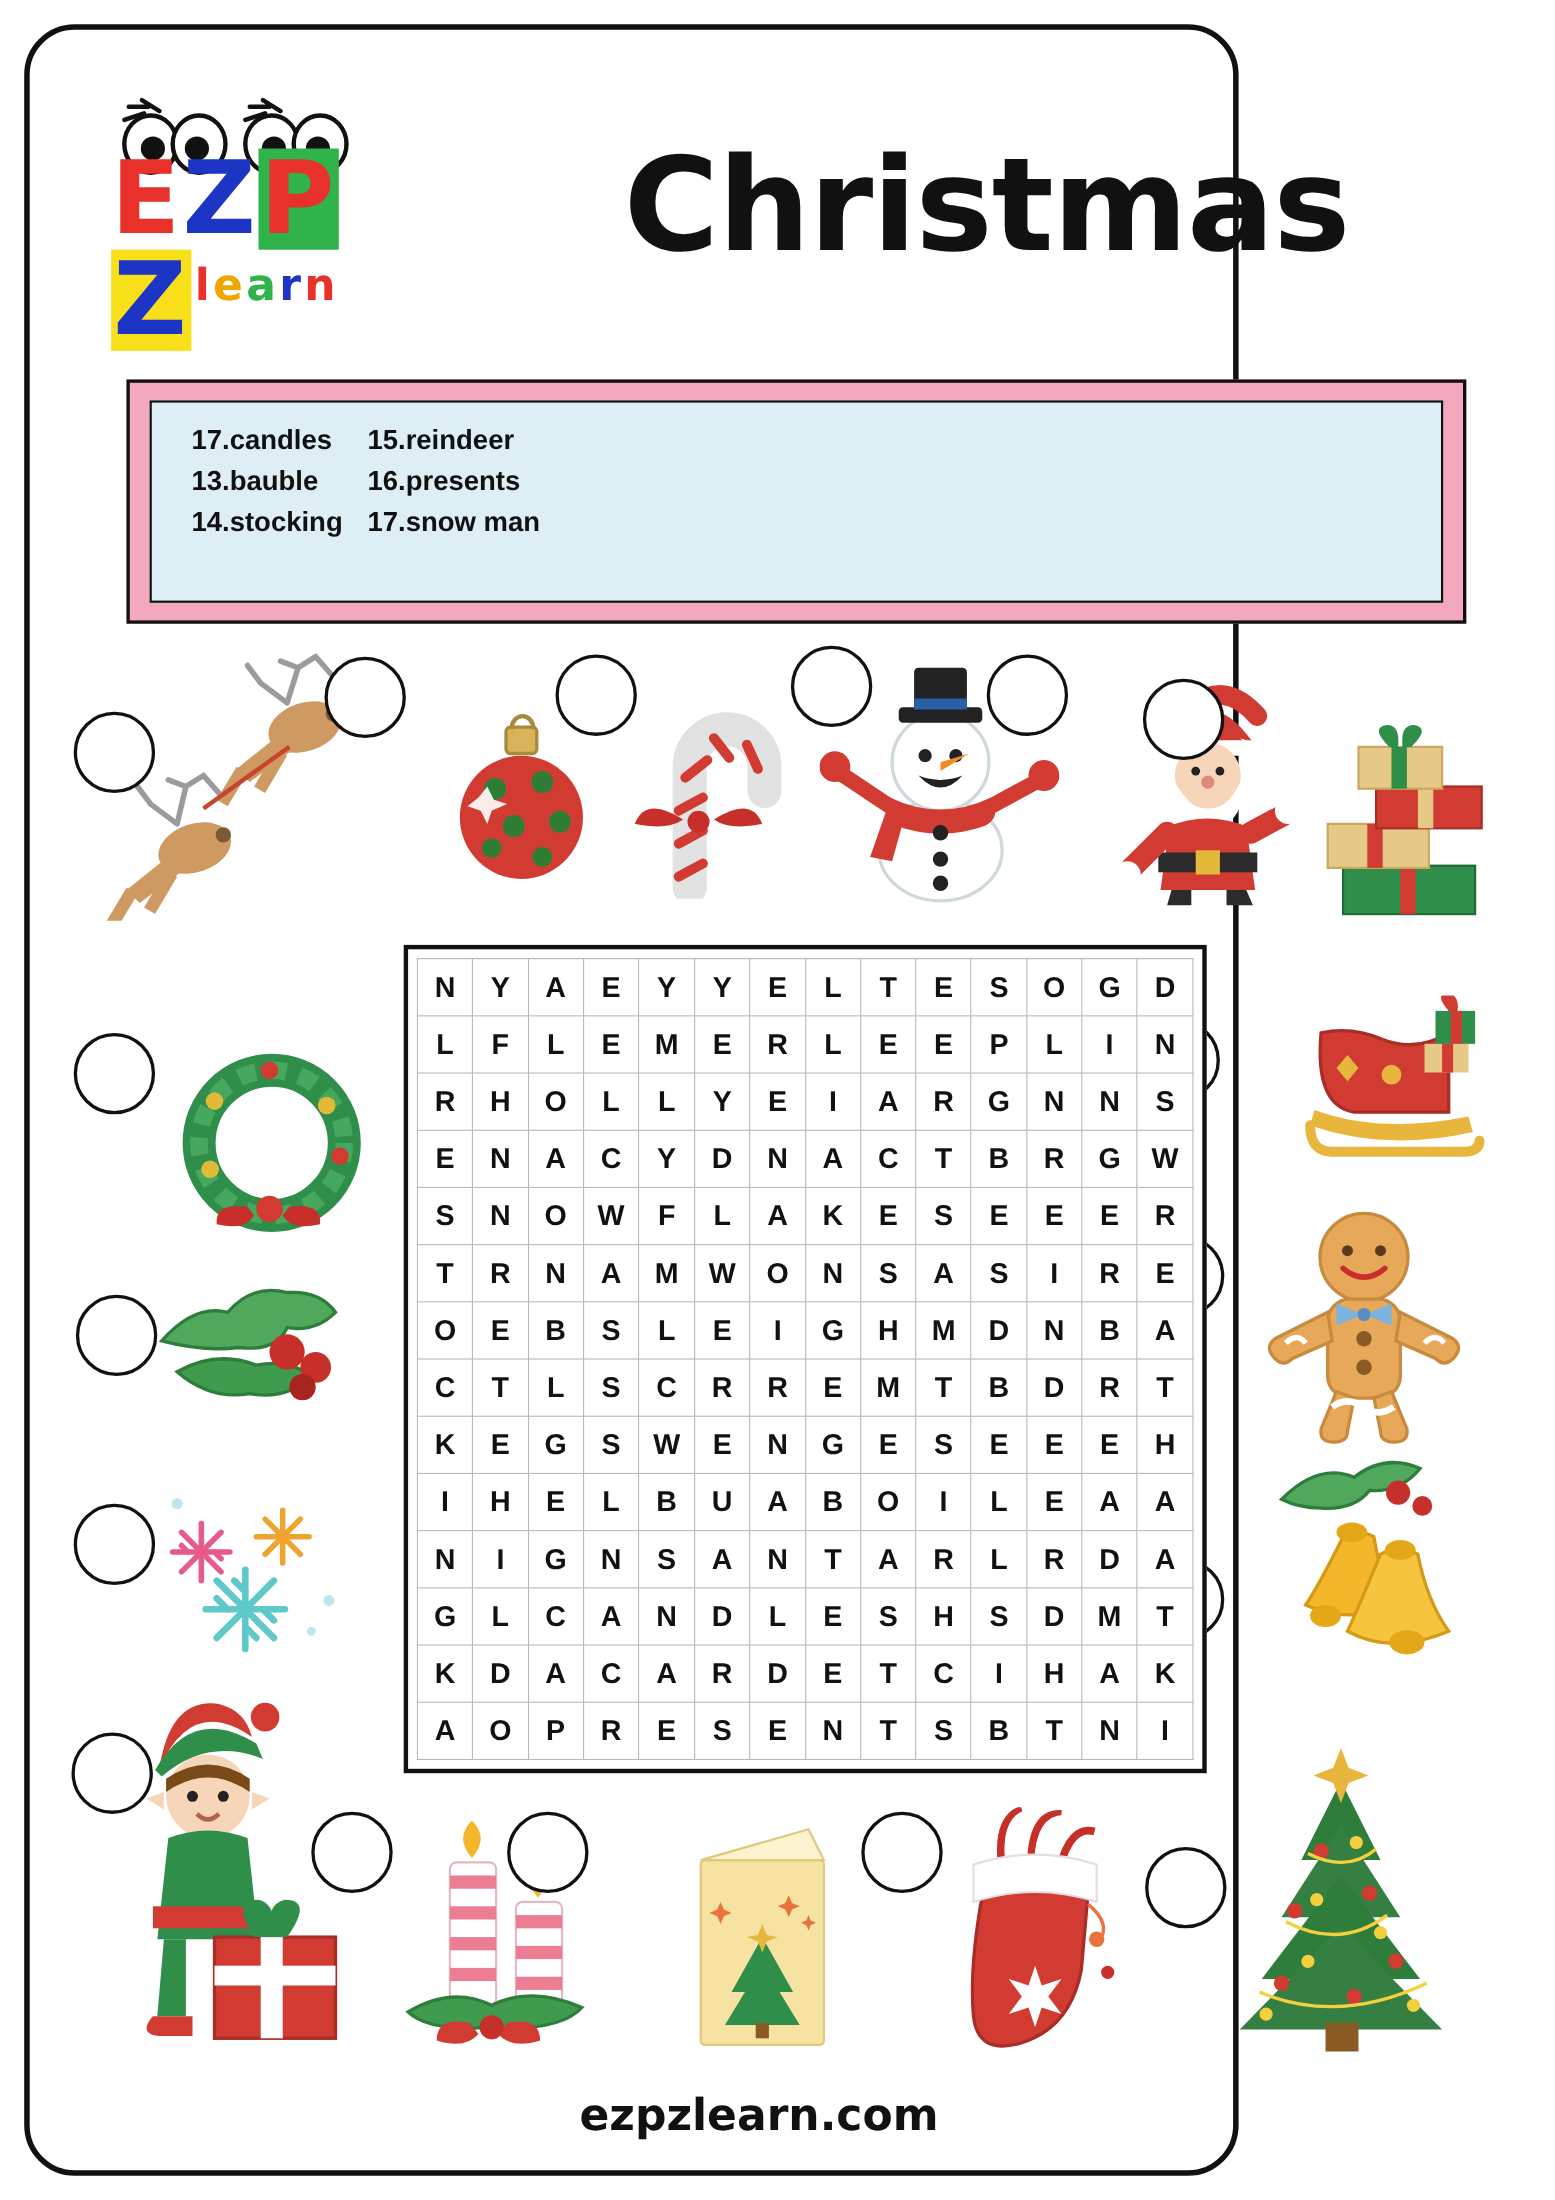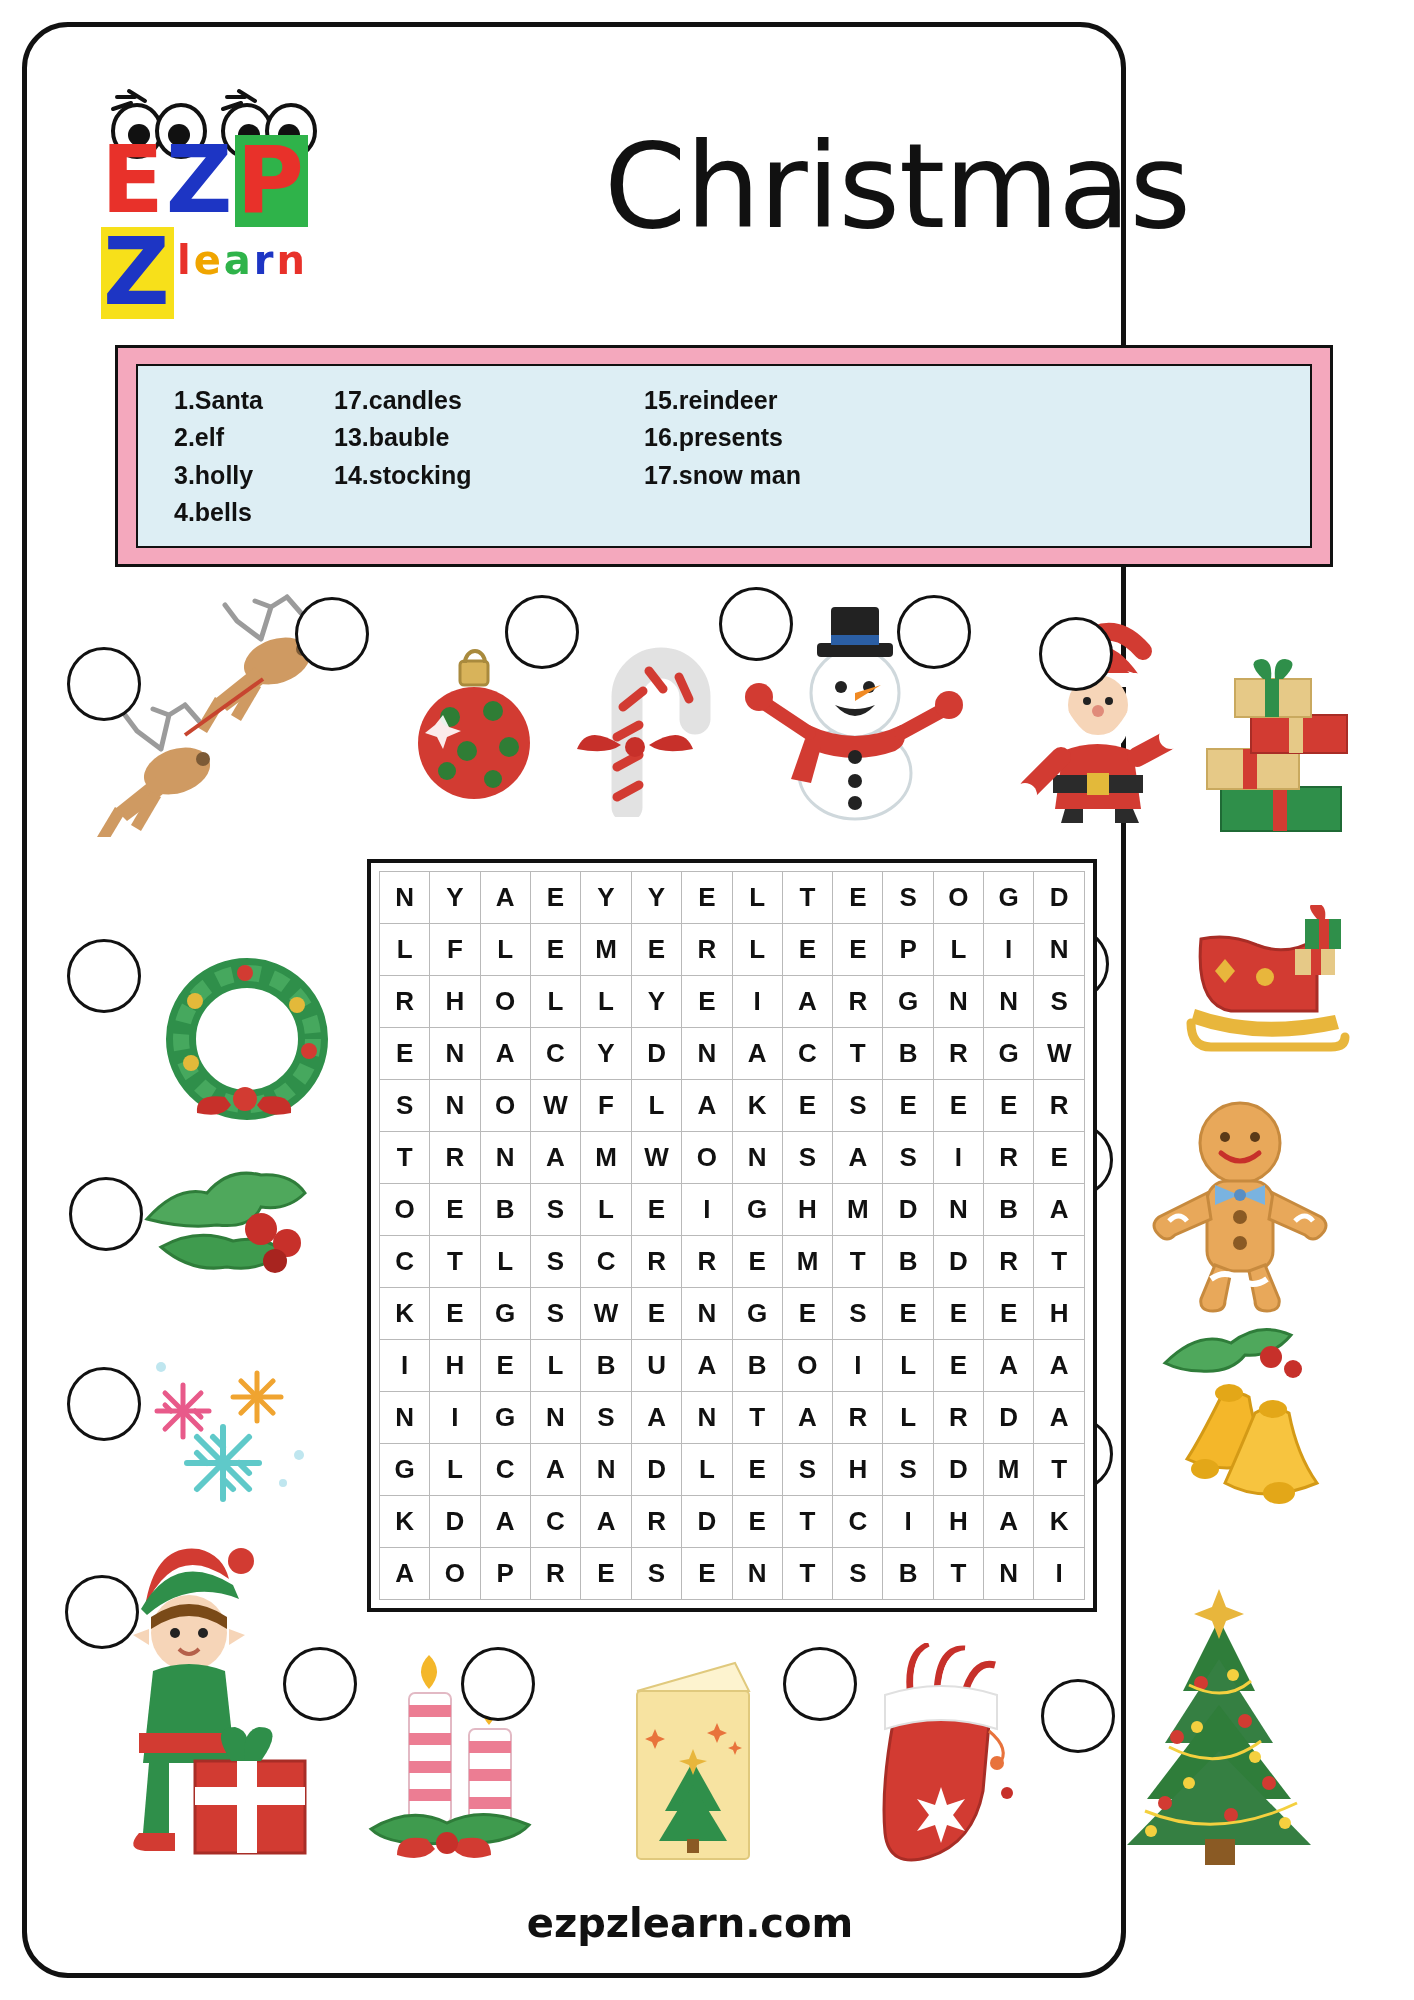--- a/index.html
+++ b/index.html
@@ -64,21 +64,21 @@
   .logo-learn span:nth-child(4){color:#1d35c4;}
   .logo-learn span:nth-child(5){color:#e8312a;}
 
   .title {
     position: absolute;
     left: 430px;
     top: 90px;
     width: 880px;
     text-align: center;
     font-family: "DejaVu Sans", sans-serif;
-    font-weight: normal;
+    font-weight: bold;
     font-size: 118px;
     color: #111111;
     letter-spacing: -1px;
   }
 
   
   .wordbox-outer {
     position: absolute;
     left: 88px;
     top: 318px;
@@ -201,26 +201,20 @@
     <div class="logo-learn">
       <span>l</span><span>e</span><span>a</span><span>r</span><span>n</span>
     </div>
   </div>
 
   <div class="title">Christmas</div>
 
   <div class="wordbox-outer">
     <div class="wordbox-inner">
       <div class="wordcols">
-        <div class="wordcol">
-          <div class="word">1.Santa</div>
-          <div class="word">2.elf</div>
-          <div class="word">3.holly</div>
-          <div class="word">4.bells</div>
-        </div>
         <div class="wordcol">
           <div class="word">17.candles</div>
           <div class="word">13.bauble</div>
           <div class="word">14.stocking</div>
         </div>
         <div class="wordcol">
           <div class="word">15.reindeer</div>
           <div class="word">16.presents</div>
           <div class="word">17.snow man</div>
         </div>

